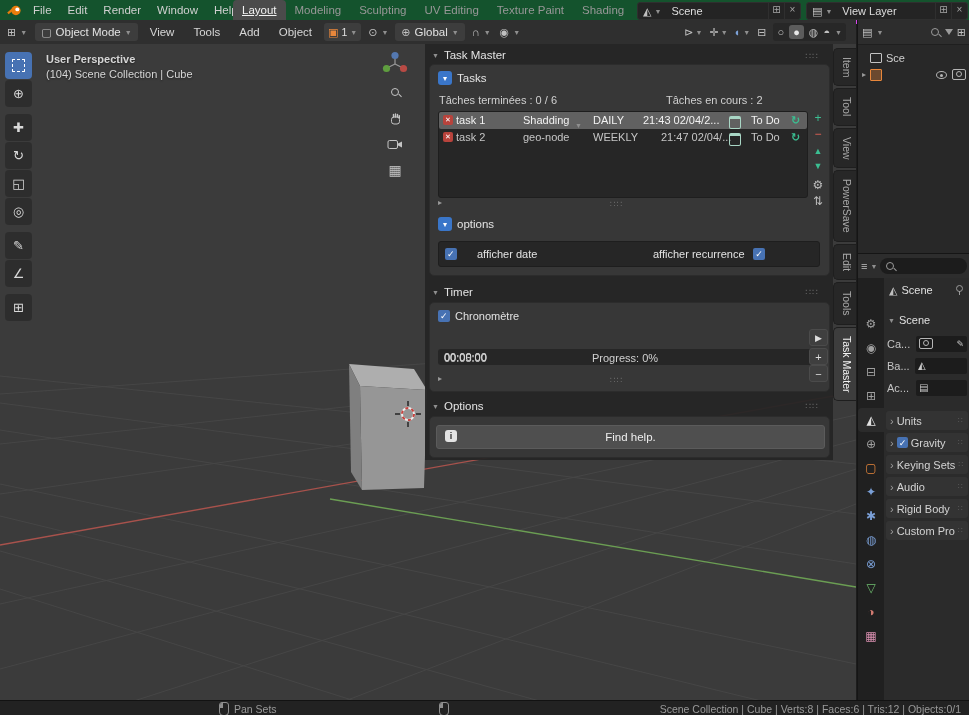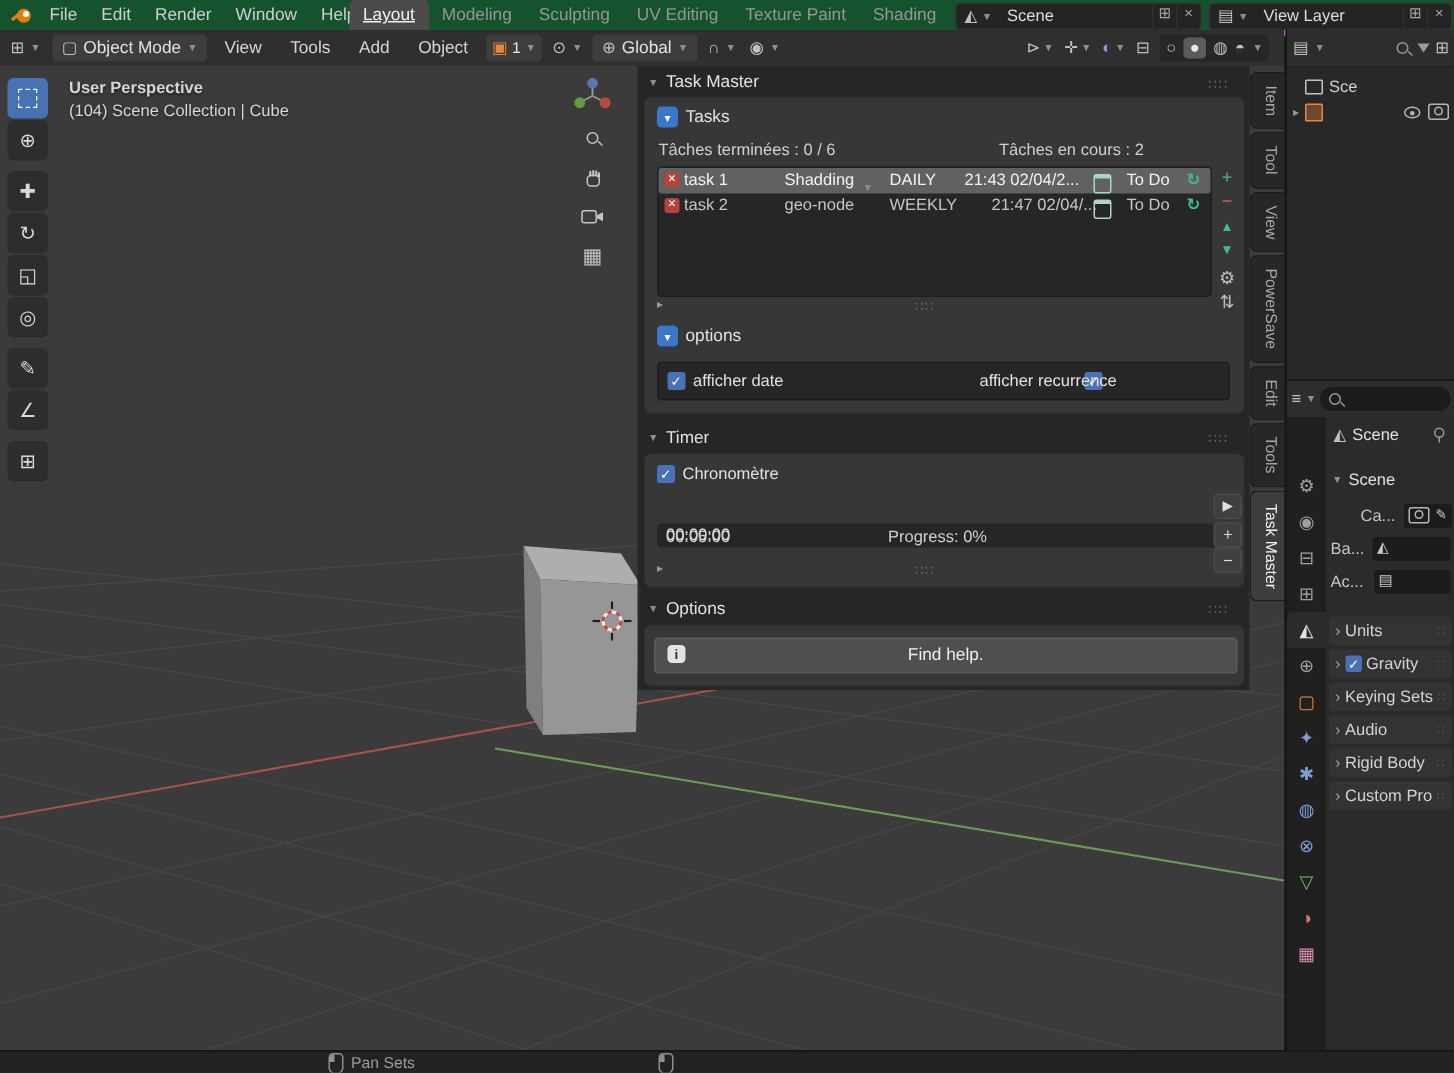--- a/index.html
+++ b/index.html
@@ -356,21 +356,21 @@
       <span class="sidebtn" style="left:379px;top:112px;color:#bdbdbd;">⚙</span>
       <span class="sidebtn" style="left:379px;top:128px;color:#bdbdbd;">⇅</span>
 
       <span class="abs" style="left:8px;top:133px;color:#9a9a9a;font-size:8px;">▸</span>
       <span class="abs grip" style="left:180px;top:134px;">∷∷</span>
 
       <div class="abs phead" style="left:8px;top:152px;">
         <span class="bluebox">▾</span>
         <span>options</span>
       </div>
-      <div class="abs list flex" style="left:8px;top:176px;width:368px;height:24px;padding:0 6px;gap:5px;">
+      <div class="abs list flex" style="left:8px;top:176px;width:368px;height:24px;padding:0 6px;gap:20px;">
         <span class="chk"></span>
         <span style="font-size:11px;color:#e2e2e2;">afficher date</span>
         <span class="abs chk" style="left:196px;"></span>
         <span class="abs" style="left:214px;font-size:11px;color:#e2e2e2;line-height:24px;">afficher recurrence</span>
       </div>
     </div>
 
     <div class="abs phead" style="left:7px;top:242px;">
       <span class="dd">▼</span>
       <span>Timer</span>
@@ -472,21 +472,21 @@
       <span class="hicon">◭</span>
       <span style="font-size:11px;color:#e0e0e0;">Scene</span>
       <span class="sp"></span>
       <span class="pinico"></span>
     </div>
     <div class="flex" style="height:20px;padding:0 4px;gap:4px;margin-top:8px;">
       <span class="dd">▼</span>
       <span style="font-size:11px;color:#e0e0e0;">Scene</span>
     </div>
 
-    <div class="flex" style="height:19px;padding:0 3px;gap:3px;margin-top:4px;margin-left:20px;">
+    <div class="flex" style="height:19px;padding:0 3px;gap:3px;margin-top:4px;">
       <span class="flbl">Ca...</span>
       <div class="fwidget">
           <span class="camico"></span>
           <span class="sp"></span>
           <span style="font-size:9px;">✎</span>
         </div>
     </div>
     <div class="flex" style="height:19px;padding:0 3px;gap:2px;margin-top:3px;">
       <span class="flbl">Ba...</span>
       <div class="fwidget">
@@ -540,13 +540,14 @@
 
 <div id="status" class="abs flex">
   <div class="flex" style="margin-left:219px;gap:5px;">
     <span class="mouse"></span>
     <span>Pan Sets</span>
   </div>
   <div class="flex" style="margin-left:162px;">
     <span class="mouse"></span>
   </div>
   <span class="sp"></span>
+  <span style="margin-right:8px;white-space:nowrap;">Scene Collection | Cube | Verts:8 | Faces:6 | Tris:12 | Objects:0/1</span>
 </div>
 
 </body></html>

